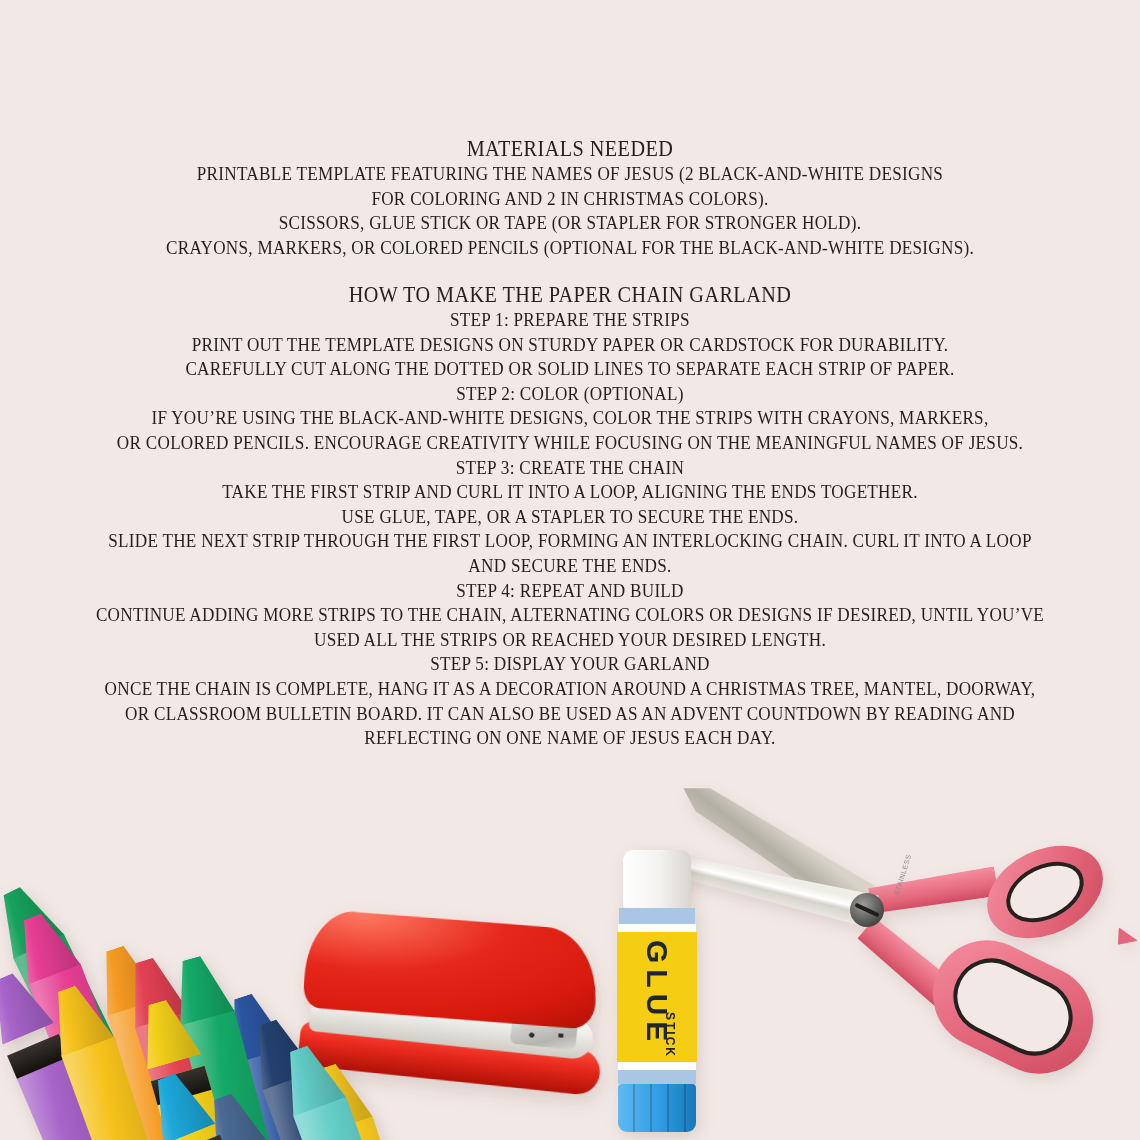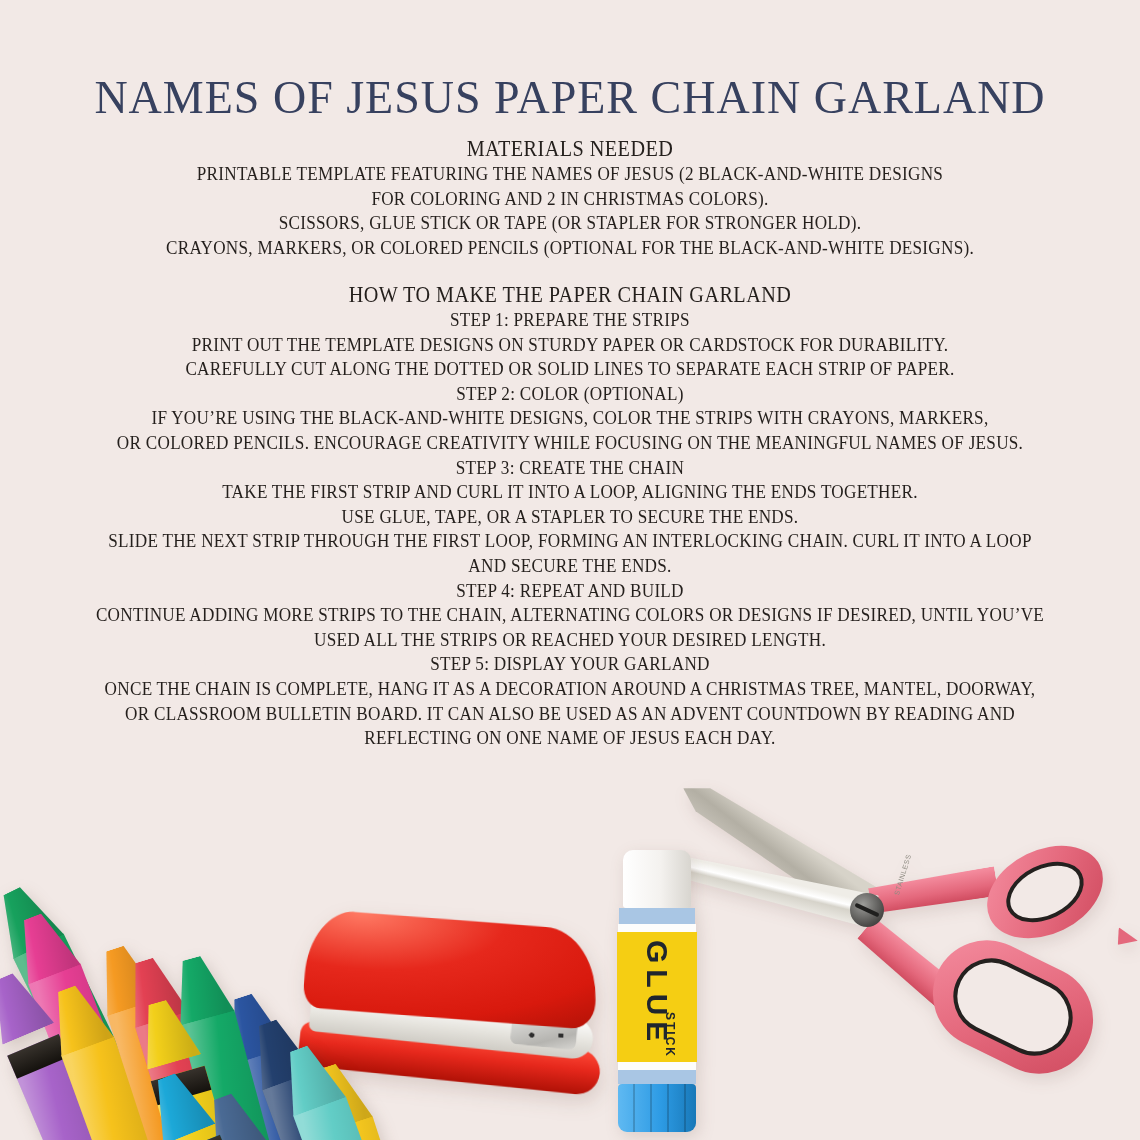--- a/index.html
+++ b/index.html
@@ -102,21 +102,20 @@
   .sc-screw::after{content:"";position:absolute;left:4px;top:15px;width:26px;height:4px;
                    background:#1f1f1e;border-radius:2px;transform:rotate(25deg);}
   .sc-mark{left:893px;top:894px;font-family:"Liberation Sans",sans-serif;font-size:7px;
            color:#8e8a80;transform:rotate(-73deg);transform-origin:left top;letter-spacing:.5px;}
 </style>
 </head>
 <body>
 
 <div class="page" style="--bg: #f2e9e6; --title: #37415f; --ink: #241f1c; --stapler-red: #e6281c; --glue-yellow: #f5ce13; --glue-band: #a9c6e4; --glue-base: #2d9be4; --glue-cap: #f4f2ef; --glue-ink: #20262e; --pink: #e4687c; --rim: #24211f;">
 
-  <h1 class="title">NAMES OF JESUS PAPER CHAIN GARLAND</h1>
 
   <section class="textblock materials">
     <div class="sec-heading">MATERIALS NEEDED</div>
     <div class="line">PRINTABLE TEMPLATE FEATURING THE NAMES OF JESUS (2 BLACK-AND-WHITE DESIGNS</div>
     <div class="line">FOR COLORING AND 2 IN CHRISTMAS COLORS).</div>
     <div class="line">SCISSORS, GLUE STICK OR TAPE (OR STAPLER FOR STRONGER HOLD).</div>
     <div class="line">CRAYONS, MARKERS, OR COLORED PENCILS (OPTIONAL FOR THE BLACK-AND-WHITE DESIGNS).</div>
   </section>
 
   <section class="textblock howto">

